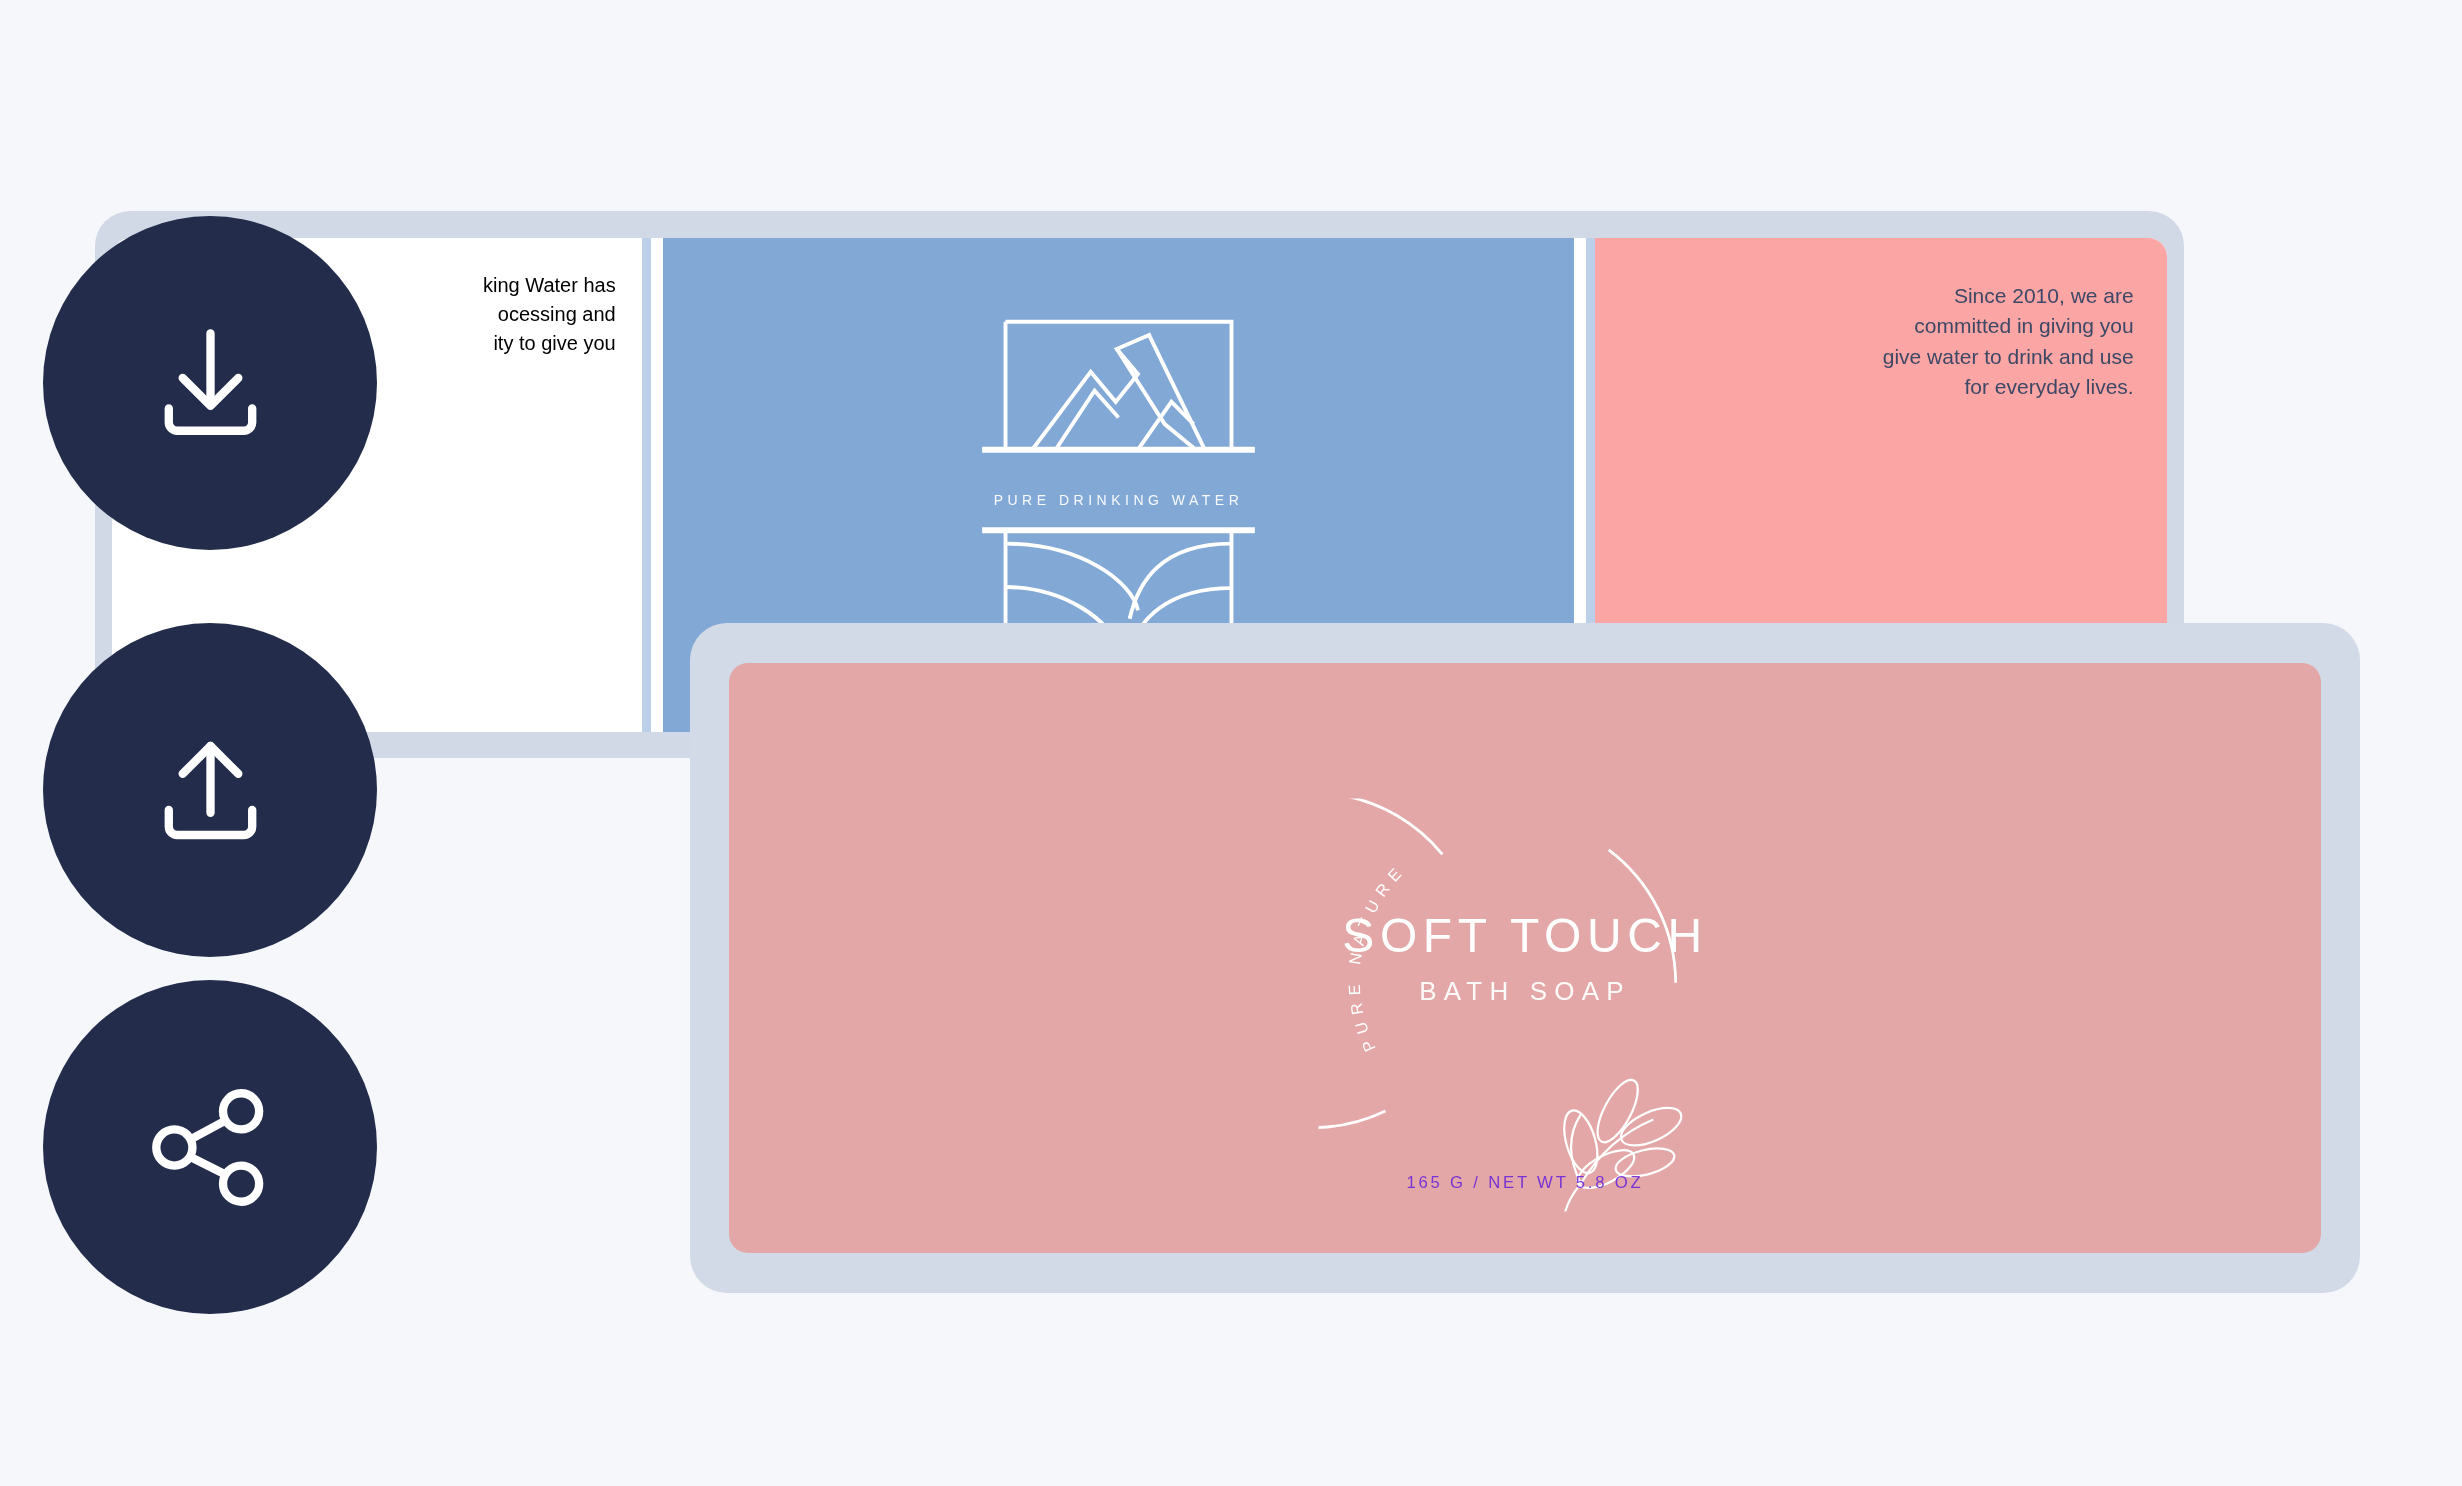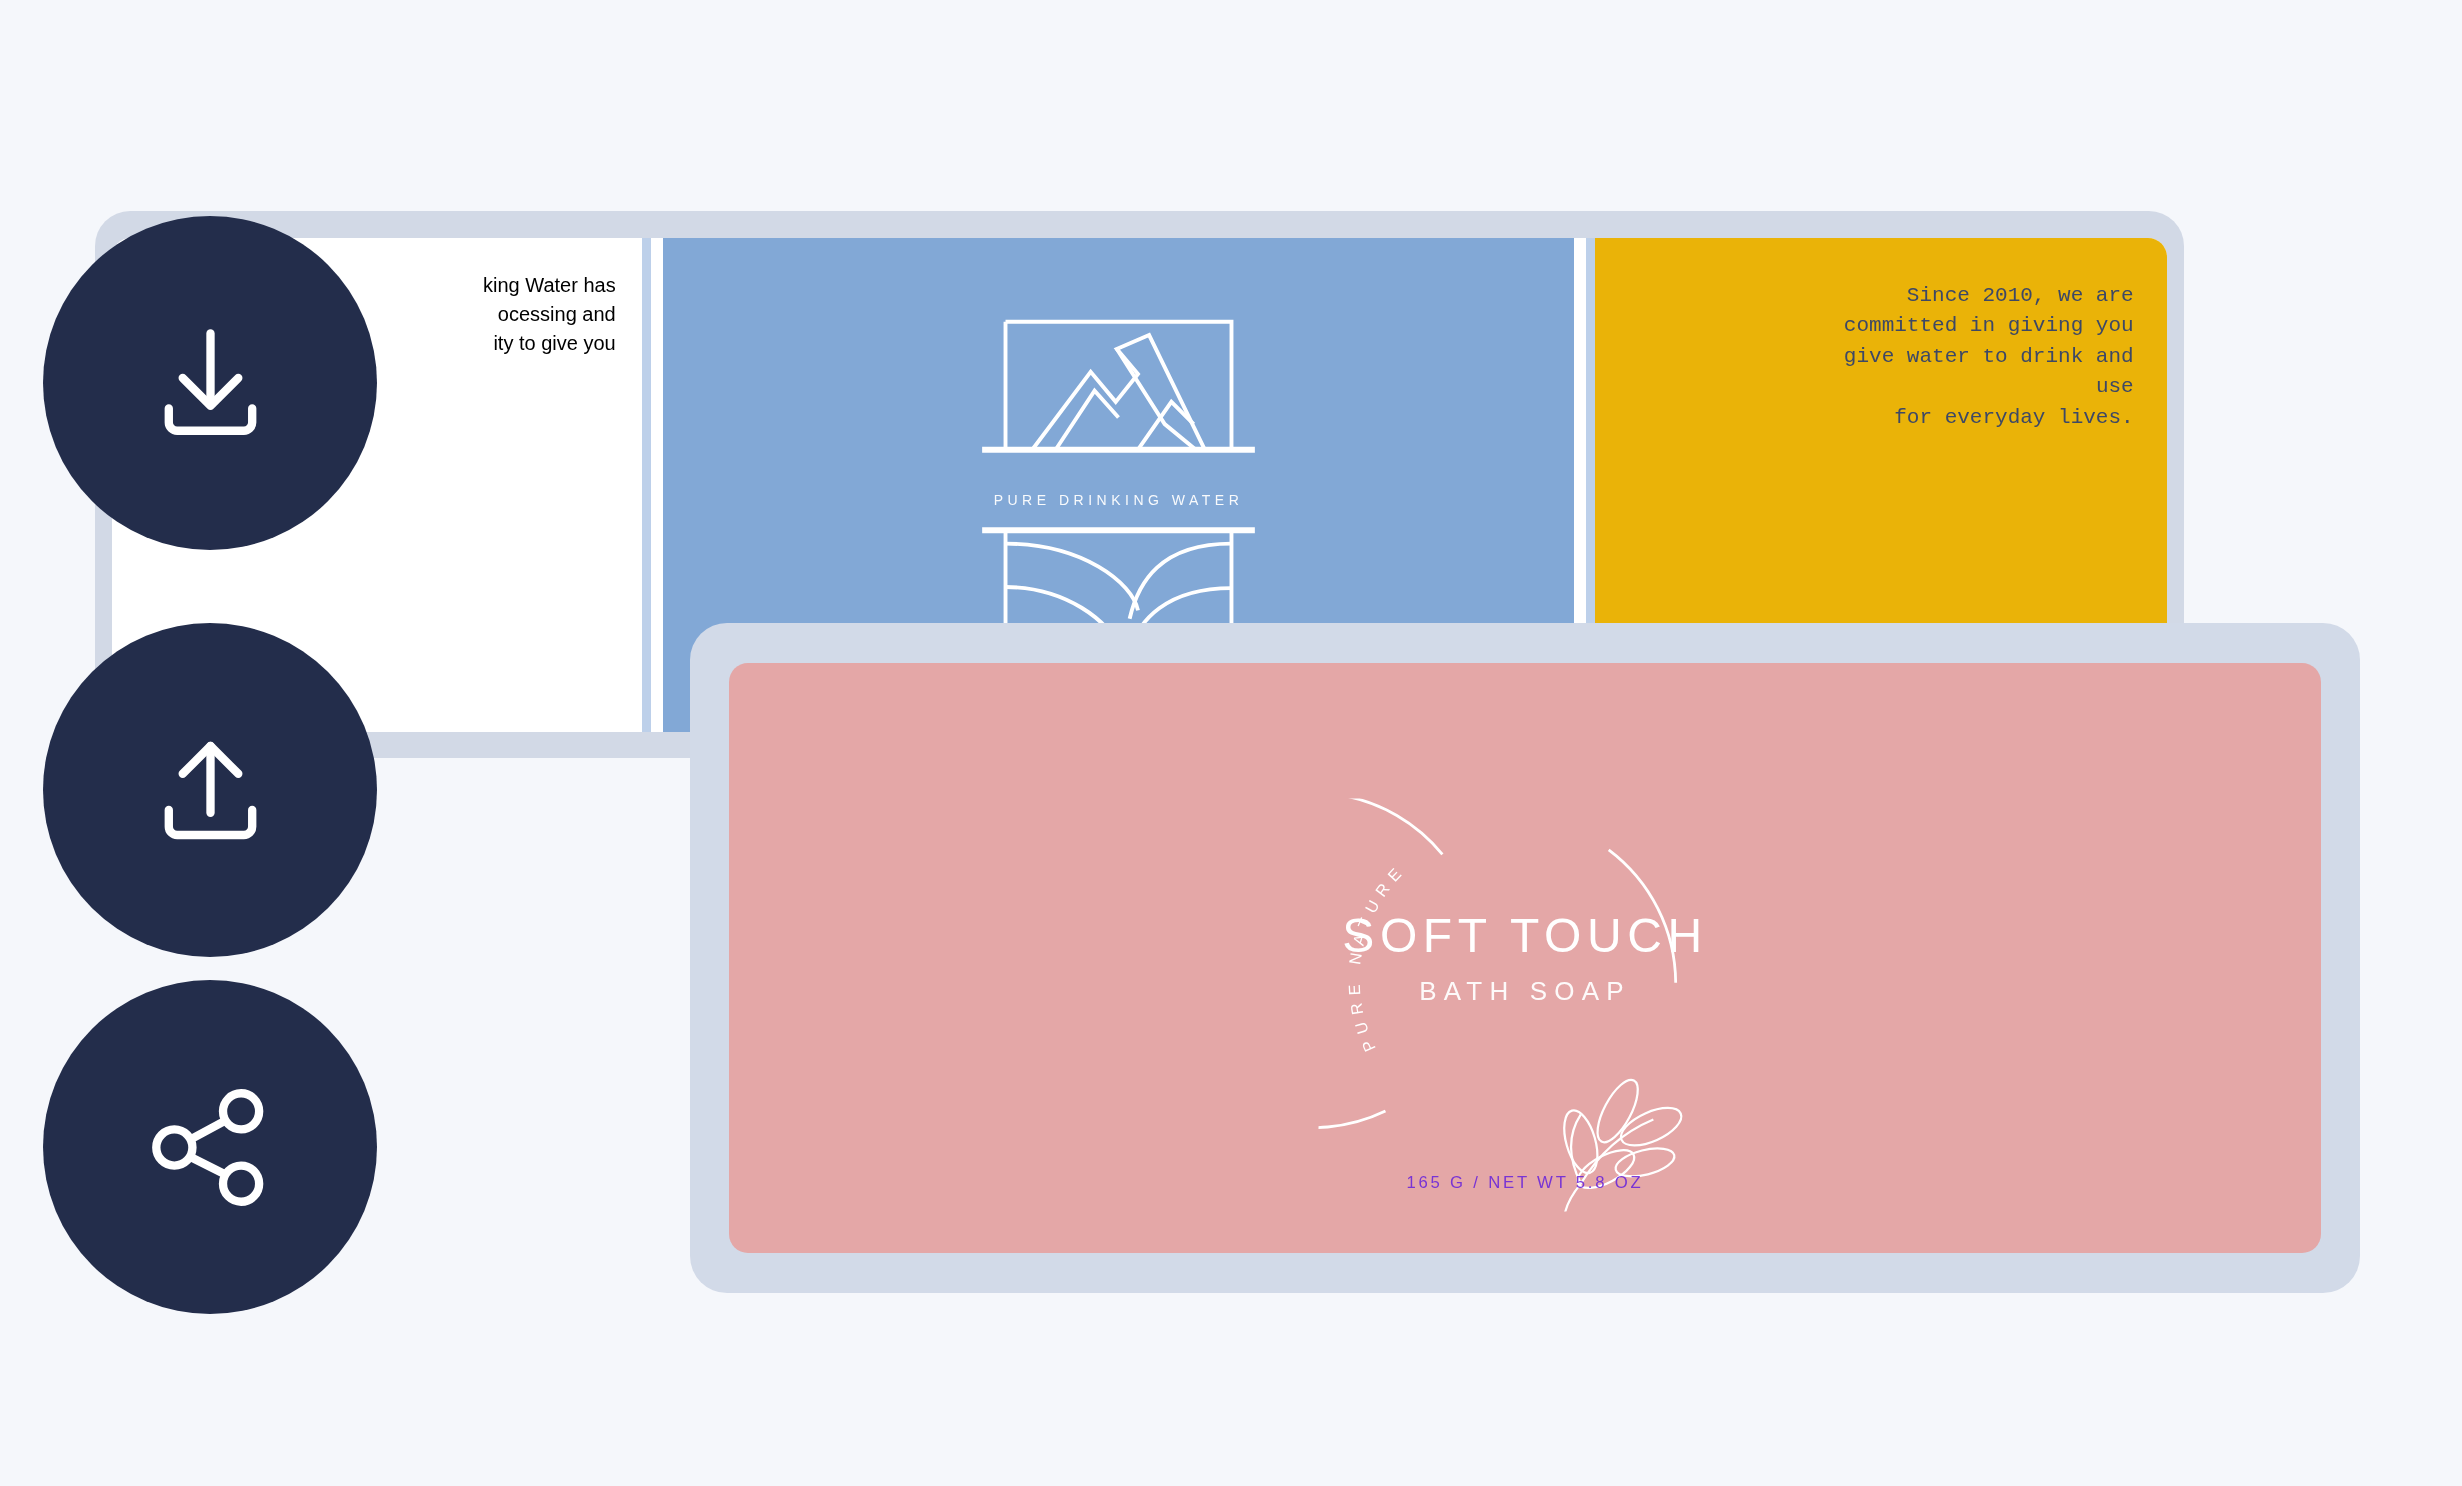--- a/index.html
+++ b/index.html
@@ -26,21 +26,21 @@
     background:#ffffff;
     border-radius:19px;
     overflow:hidden;
     display:flex;
   }
   .wl-panel{position:relative;height:100%;}
   .wl-left{width:530px;background:#ffffff;}
   .wl-divider{width:9px;background:#bdd0ea;flex:0 0 auto;}
   .wl-gap{width:12.3px;background:#ffffff;flex:0 0 auto;}
   .wl-center{width:911px;background:#82a8d6;}
-  .wl-right{flex:1 1 auto;background:#eab308;font-family:Liberation Mono, monospace;}
+  .wl-right{flex:1 1 auto;background:#fca5a5;}
 
   
   .wl-left-body{
     position:absolute;
     right:26px; top:33px;
     width:413px;
     text-align:right;
     color:#000000;
     font-size:20px;
     line-height:1.45;

